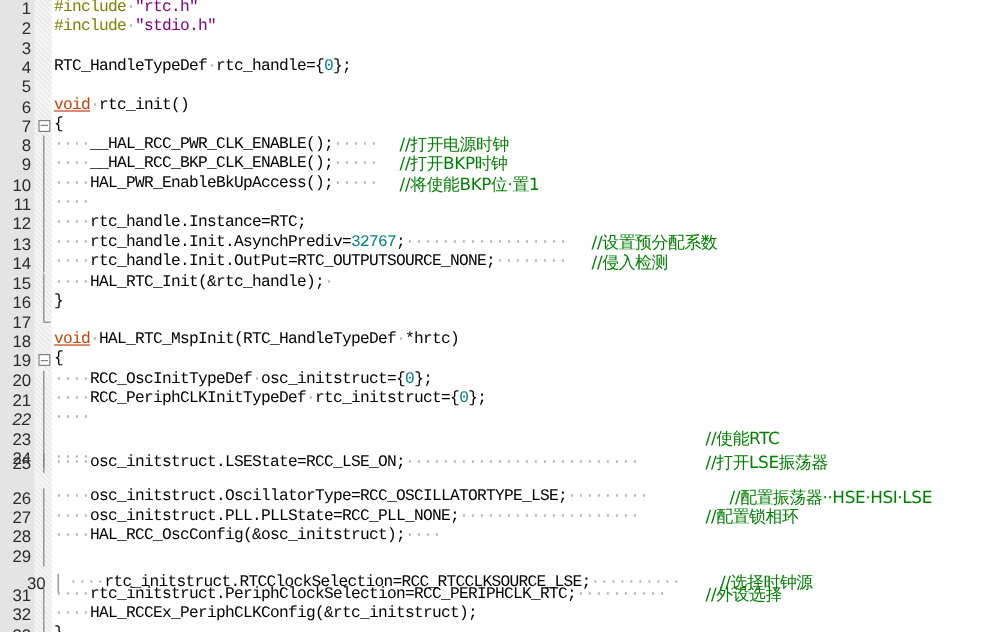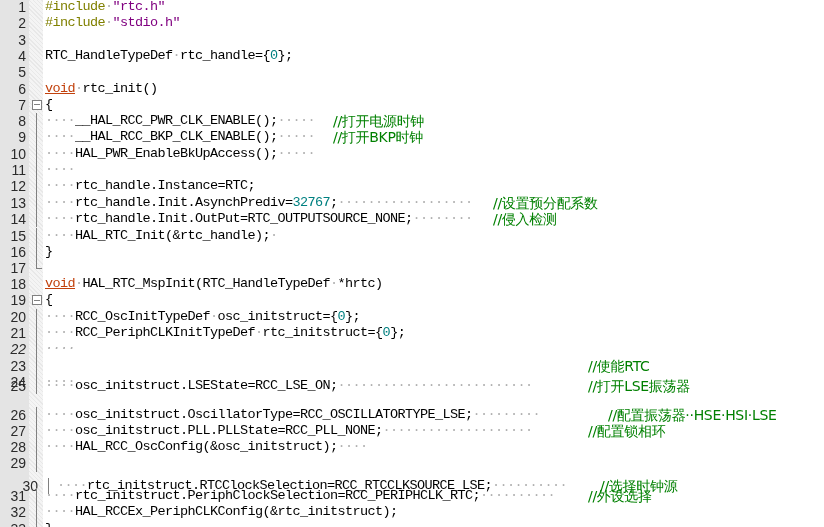--- a/index.html
+++ b/index.html
@@ -117,21 +117,21 @@
   <div id="lines">
       <div class="line" style="top: -1px;"><span class="ln">1</span><span class="code"><span class="pp">#include</span><span class="ws">·</span><span class="str">"rtc.h"</span></span></div>
       <div class="line" style="top: 15.3px;"><span class="ln">2</span><span class="code"><span class="pp">#include</span><span class="ws">·</span><span class="str">"stdio.h"</span></span></div>
       <div class="line" style="top: 31.6px;"><span class="ln">3</span><span class="code"></span></div>
       <div class="line" style="top: 47.9px;"><span class="ln">4</span><span class="code"><span>RTC_HandleTypeDef</span><span class="ws">·</span><span>rtc_handle={</span><span class="num">0</span><span>};</span></span></div>
       <div class="line" style="top: 64.2px;"><span class="ln">5</span><span class="code"></span></div>
       <div class="line" style="top: 80.5px;"><span class="ln">6</span><span class="code"><span class="kw">void</span><span class="ws">·</span><span>rtc_init()</span></span></div>
       <div class="line" style="top: 96.8px;"><span class="ln">7</span><span class="fold"><span class="fold-box"></span></span><span class="code"><span>{</span></span></div>
       <div class="line" style="top: 113.1px;"><span class="ln">8</span><span class="fold"><span class="fold-line"></span></span><span class="code"><span class="ws">····</span><span>__HAL_RCC_PWR_CLK_ENABLE();</span><span class="ws">·····</span></span><span class="comment" style="left: 333px;">//打开电源时钟</span></div>
       <div class="line" style="top: 129.4px;"><span class="ln">9</span><span class="fold"><span class="fold-line"></span></span><span class="code"><span class="ws">····</span><span>__HAL_RCC_BKP_CLK_ENABLE();</span><span class="ws">·····</span></span><span class="comment" style="left: 333px;">//打开BKP时钟</span></div>
-      <div class="line" style="top: 145.7px;"><span class="ln">10</span><span class="fold"><span class="fold-line"></span></span><span class="code"><span class="ws">····</span><span>HAL_PWR_EnableBkUpAccess();</span><span class="ws">·····</span></span></div>
+      <div class="line" style="top: 145.7px;"><span class="ln">10</span><span class="fold"><span class="fold-line"></span></span><span class="code"><span class="ws">····</span><span>HAL_PWR_EnableBkUpAccess();</span><span class="ws">·····</span></span><span class="comment" style="left: 333px;">//将使能BKP位·置1</span></div>
       <div class="line" style="top: 162px;"><span class="ln">11</span><span class="fold"><span class="fold-line"></span></span><span class="code"><span class="ws">····</span></span></div>
       <div class="line" style="top: 178.3px;"><span class="ln">12</span><span class="fold"><span class="fold-line"></span></span><span class="code"><span class="ws">····</span><span>rtc_handle.Instance=RTC;</span></span></div>
       <div class="line" style="top: 194.6px;"><span class="ln">13</span><span class="fold"><span class="fold-line"></span></span><span class="code"><span class="ws">····</span><span>rtc_handle.Init.AsynchPrediv=</span><span class="num">32767</span><span>;</span><span class="ws">··················</span></span><span class="comment" style="left: 493px;">//设置预分配系数</span></div>
       <div class="line" style="top: 210.9px;"><span class="ln">14</span><span class="fold"><span class="fold-line"></span></span><span class="code"><span class="ws">····</span><span>rtc_handle.Init.OutPut=RTC_OUTPUTSOURCE_NONE;</span><span class="ws">········</span></span><span class="comment" style="left: 493px;">//侵入检测</span></div>
       <div class="line" style="top: 228px;"><span class="ln">15</span><span class="fold"><span class="fold-line"></span></span><span class="code"><span class="ws">····</span><span>HAL_RTC_Init(&amp;rtc_handle);</span><span class="ws">·</span></span></div>
       <div class="line" style="top: 243.5px;"><span class="ln">16</span><span class="fold"><span class="fold-line"></span></span><span class="code"><span>}</span></span></div>
       <div class="line" style="top: 259.8px;"><span class="ln">17</span><span class="fold"><span class="fold-end"></span></span><span class="code"></span></div>
       <div class="line" style="top: 276.1px;"><span class="ln">18</span><span class="code"><span class="kw">void</span><span class="ws">·</span><span>HAL_RTC_MspInit(RTC_HandleTypeDef</span><span class="ws">·</span><span>*hrtc)</span></span></div>
       <div class="line" style="top: 292.4px;"><span class="ln">19</span><span class="fold"><span class="fold-box"></span></span><span class="code"><span>{</span></span></div>
       <div class="line" style="top: 308.7px;"><span class="ln">20</span><span class="fold"><span class="fold-line"></span></span><span class="code"><span class="ws">····</span><span>RCC_OscInitTypeDef</span><span class="ws">·</span><span>osc_initstruct={</span><span class="num">0</span><span>};</span></span></div>

